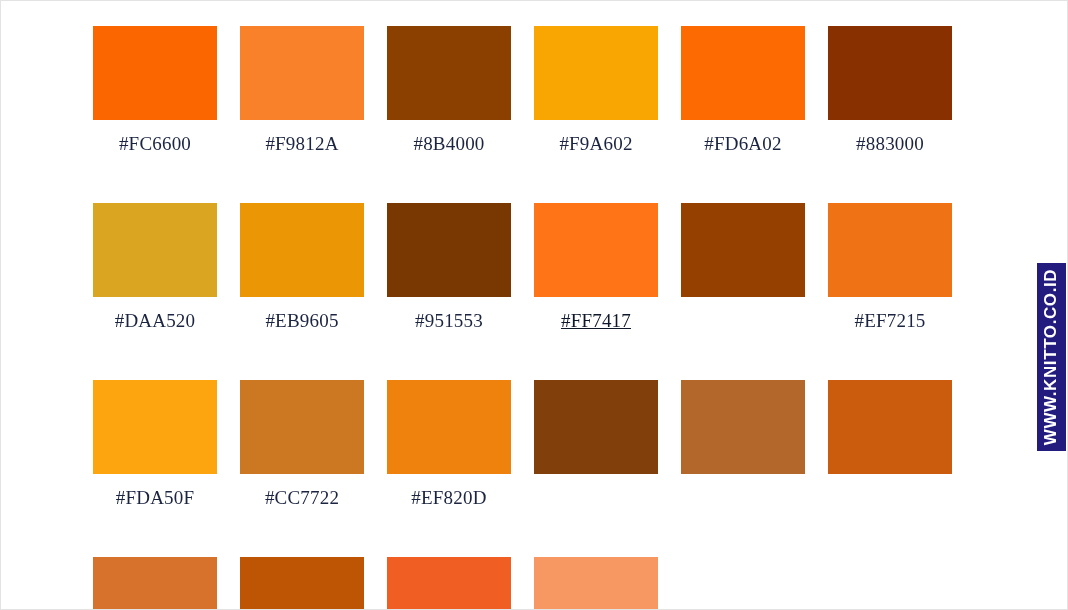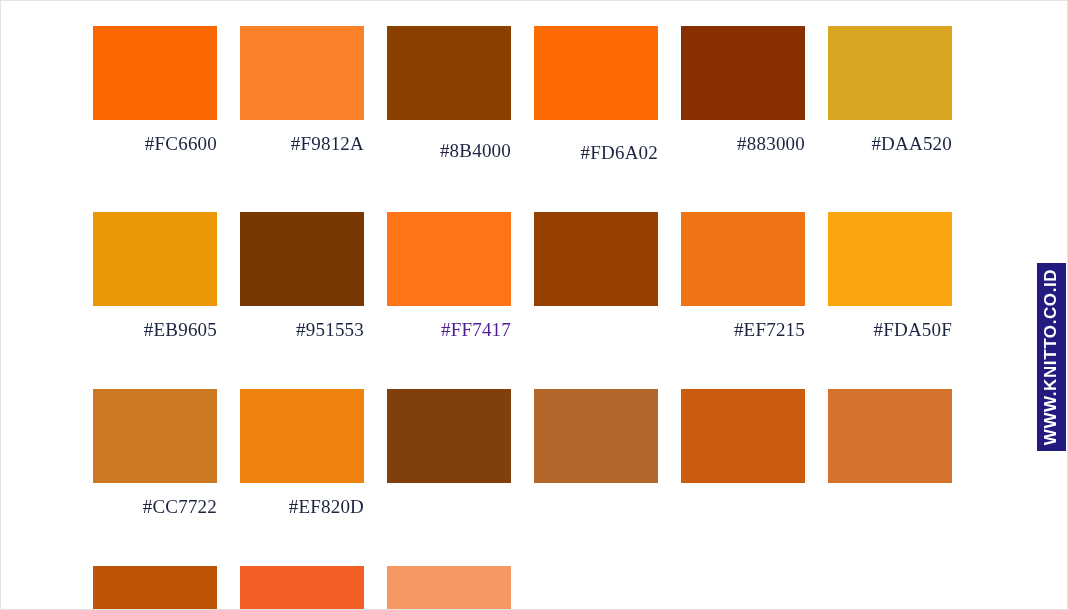--- a/index.html
+++ b/index.html
@@ -41,21 +41,21 @@
 
   .swatch-chip {
     width: 124px;
     height: 94px;
     display: block;
   }
 
   .swatch-label {
     display: block;
     width: 124px;
-    text-align: right;
+    text-align: center;
     color: #1b2440;
     font-family: "Liberation Serif", "DejaVu Serif", serif;
     font-size: 19px;
     line-height: 22px;
     letter-spacing: 0.2px;
     padding-top: 13px;
     white-space: nowrap;
   }
 
   #watermark-badge {
@@ -91,45 +91,49 @@
       <div class="swatch-cell">
         <span class="swatch-chip" style="background: rgb(252, 102, 0);"></span>
         <span class="swatch-label" style="color: rgb(27, 36, 64);">#FC6600</span>
       </div>
       <div class="swatch-cell">
         <span class="swatch-chip" style="background: rgb(249, 129, 42);"></span>
         <span class="swatch-label" style="color: rgb(27, 36, 64);">#F9812A</span>
       </div>
       <div class="swatch-cell">
         <span class="swatch-chip" style="background: rgb(139, 64, 0);"></span>
-        <span class="swatch-label" style="color: rgb(27, 36, 64); margin-top: 7px;">#8B4000</span>
+        <span class="swatch-label" style="color: rgb(27, 36, 64);">#8B4000</span>
+      </div>
+      <div class="swatch-cell">
+        <span class="swatch-chip" style="background: rgb(249, 166, 2);"></span>
+        <span class="swatch-label" style="color: rgb(27, 36, 64);">#F9A602</span>
       </div>
       <div class="swatch-cell">
         <span class="swatch-chip" style="background: rgb(253, 106, 2);"></span>
-        <span class="swatch-label" style="color: rgb(27, 36, 64); margin-top: 9px;">#FD6A02</span>
+        <span class="swatch-label" style="color: rgb(27, 36, 64);">#FD6A02</span>
       </div>
       <div class="swatch-cell">
         <span class="swatch-chip" style="background: rgb(136, 48, 0);"></span>
         <span class="swatch-label" style="color: rgb(27, 36, 64);">#883000</span>
       </div>
       <div class="swatch-cell">
         <span class="swatch-chip" style="background: rgb(218, 165, 32);"></span>
         <span class="swatch-label" style="color: rgb(27, 36, 64);">#DAA520</span>
       </div>
       <div class="swatch-cell">
         <span class="swatch-chip" style="background: rgb(235, 150, 5);"></span>
         <span class="swatch-label" style="color: rgb(27, 36, 64);">#EB9605</span>
       </div>
       <div class="swatch-cell">
         <span class="swatch-chip" style="background: rgb(121, 56, 2);"></span>
         <span class="swatch-label" style="color: rgb(27, 36, 64);">#951553</span>
       </div>
       <div class="swatch-cell">
         <span class="swatch-chip" style="background: rgb(255, 116, 23);"></span>
-        <span class="swatch-label" style="color: #4c1d95;">#FF7417</span>
+        <span class="swatch-label" style="color: #0f172a; text-decoration: underline;">#FF7417</span>
       </div>
       <div class="swatch-cell">
         <span class="swatch-chip" style="background: rgb(150, 64, 0);"></span>
       </div>
       <div class="swatch-cell">
         <span class="swatch-chip" style="background: rgb(239, 114, 21);"></span>
         <span class="swatch-label" style="color: rgb(27, 36, 64);">#EF7215</span>
       </div>
       <div class="swatch-cell">
         <span class="swatch-chip" style="background: rgb(253, 165, 15);"></span>

